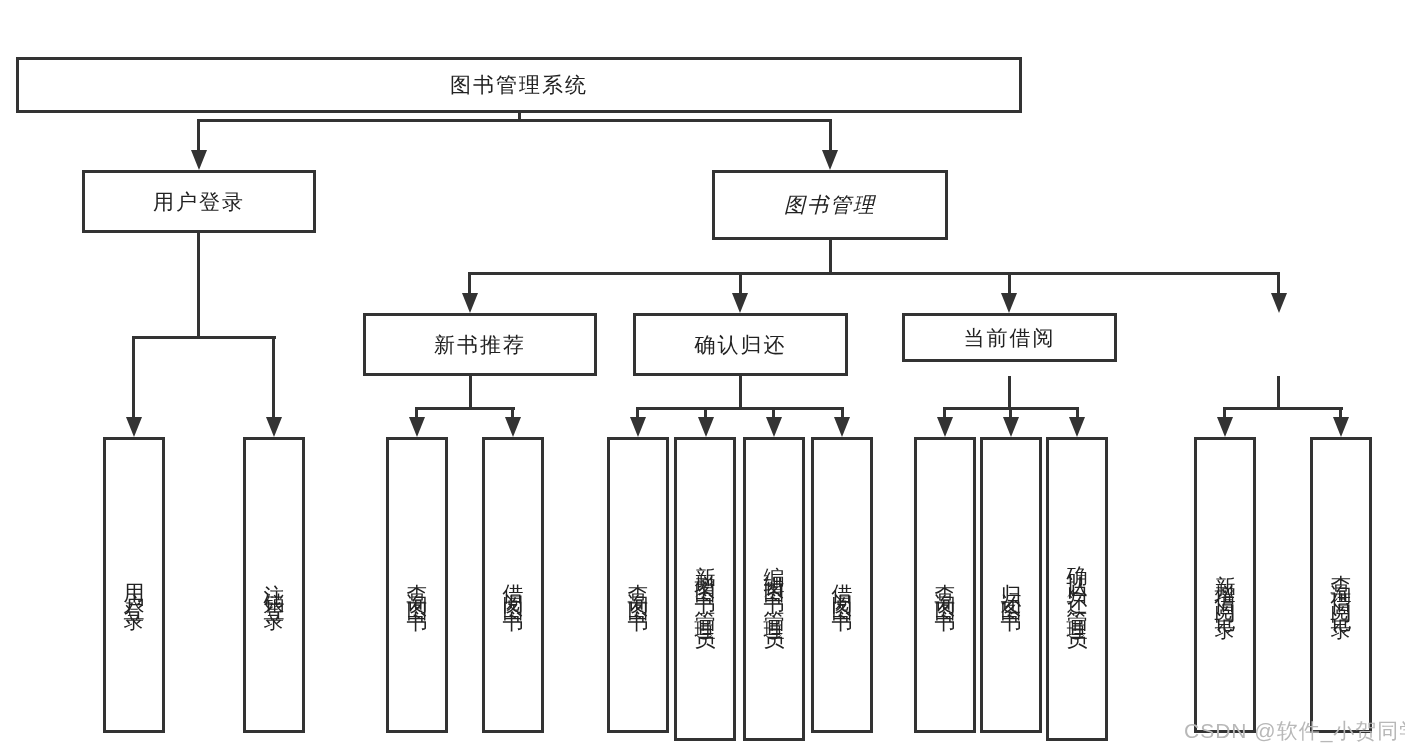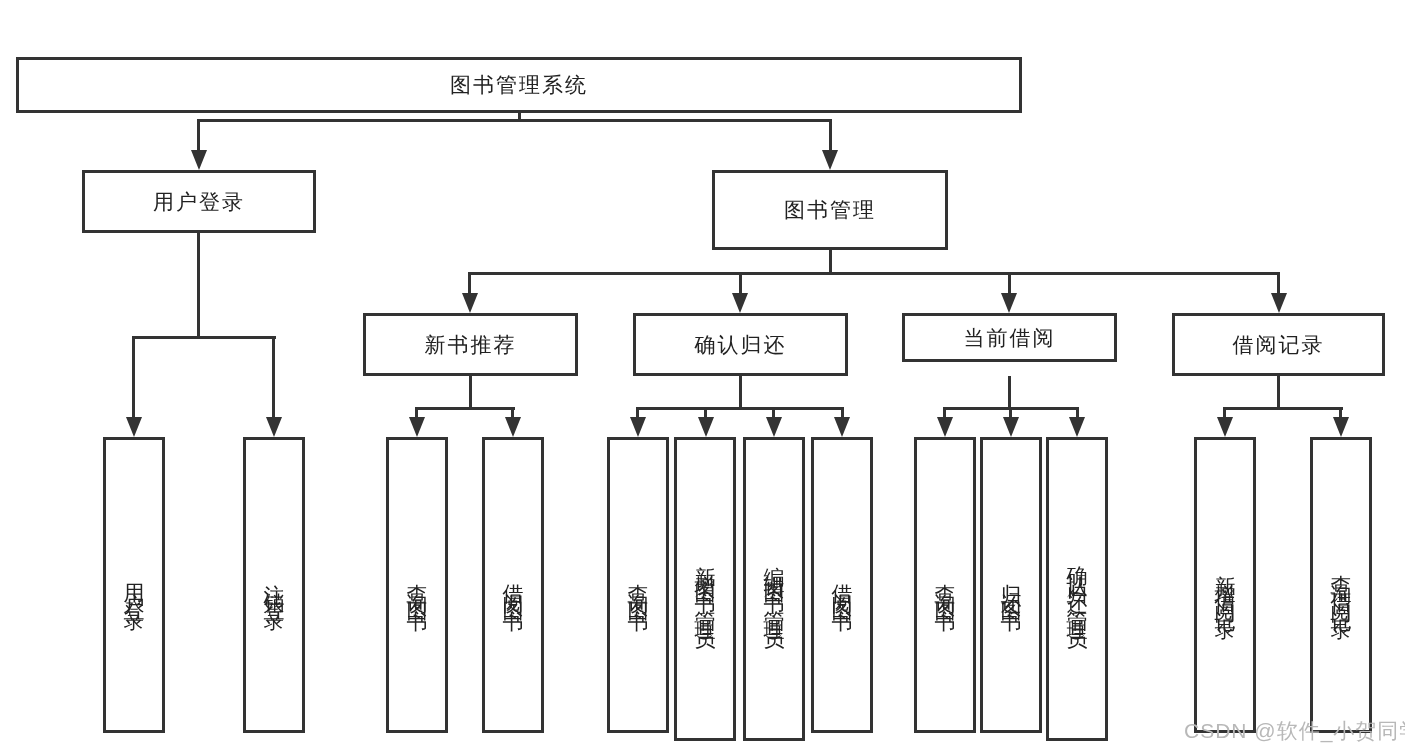--- a/index.html
+++ b/index.html
@@ -74,44 +74,43 @@
   <div class="node" style="left:16px; top:13px; width:1006px; height:56px;margin-top:44px;">图书管理系统</div>
 
   <div class="vl" style="left:518px; top:69px; height:50px;"></div>
   <div class="hl" style="left:197px; top:119px; width:634px;"></div>
   <div class="vl" style="left:197px; top:119px; height:34px;"></div>
   <div class="arrow" style="left:191px; top:150px;"></div>
   <div class="vl" style="left:829px; top:119px; height:34px;"></div>
   <div class="arrow" style="left:822px; top:150px;"></div>
 
   <div class="node" style="left:82px; top:170px; width:234px; height:63px;">用户登录</div>
-  <div class="node" style="left:712px; top:170px; width:236px; height:80px;">图书管理</div>
+  <div class="node" style="left:712px; top:170px; width:236px; height:70px;font-style:italic;">图书管理</div>
 
   <div class="vl" style="left:197px; top:233px; height:103px;"></div>
   <div class="hl" style="left:132px; top:336px; width:144px;"></div>
   <div class="vl" style="left:132px; top:336px; height:86px;"></div>
   <div class="arrow" style="left:126px; top:417px;"></div>
   <div class="vl" style="left:272px; top:336px; height:86px;"></div>
   <div class="arrow" style="left:266px; top:417px;"></div>
 
   <div class="vl" style="left:829px; top:233px; height:39px;"></div>
   <div class="hl" style="left:468px; top:272px; width:812px;"></div>
   <div class="vl" style="left:468px; top:272px; height:26px;"></div>
   <div class="arrow" style="left:462px; top:293px;"></div>
   <div class="vl" style="left:739px; top:272px; height:26px;"></div>
   <div class="arrow" style="left:732px; top:293px;"></div>
   <div class="vl" style="left:1008px; top:272px; height:26px;"></div>
   <div class="arrow" style="left:1001px; top:293px;"></div>
   <div class="vl" style="left:1277px; top:272px; height:26px;"></div>
   <div class="arrow" style="left:1271px; top:293px;"></div>
 
-  <div class="node" style="left:363px; top:313px; width:215px; height:63px;">新书推荐</div>
+  <div class="node" style="left:363px; top:313px; width:234px; height:63px;">新书推荐</div>
   <div class="node" style="left:633px; top:313px; width:215px; height:63px;">确认归还</div>
   <div class="node" style="left:902px; top:313px; width:215px; height:49px;">当前借阅</div>
-  <div class="node" style="left:1172px; top:313px; width:213px; height:63px;">借阅记录</div>
 
   <div class="vl" style="left:469px; top:376px; height:31px;"></div>
   <div class="hl" style="left:415px; top:407px; width:100px;"></div>
   <div class="vl" style="left:415px; top:407px; height:14px;"></div>
   <div class="arrow" style="left:409px; top:417px;"></div>
   <div class="vl" style="left:511px; top:407px; height:14px;"></div>
   <div class="arrow" style="left:505px; top:417px;"></div>
 
   <div class="vl" style="left:739px; top:376px; height:31px;"></div>
   <div class="hl" style="left:636px; top:407px; width:208px;"></div>

